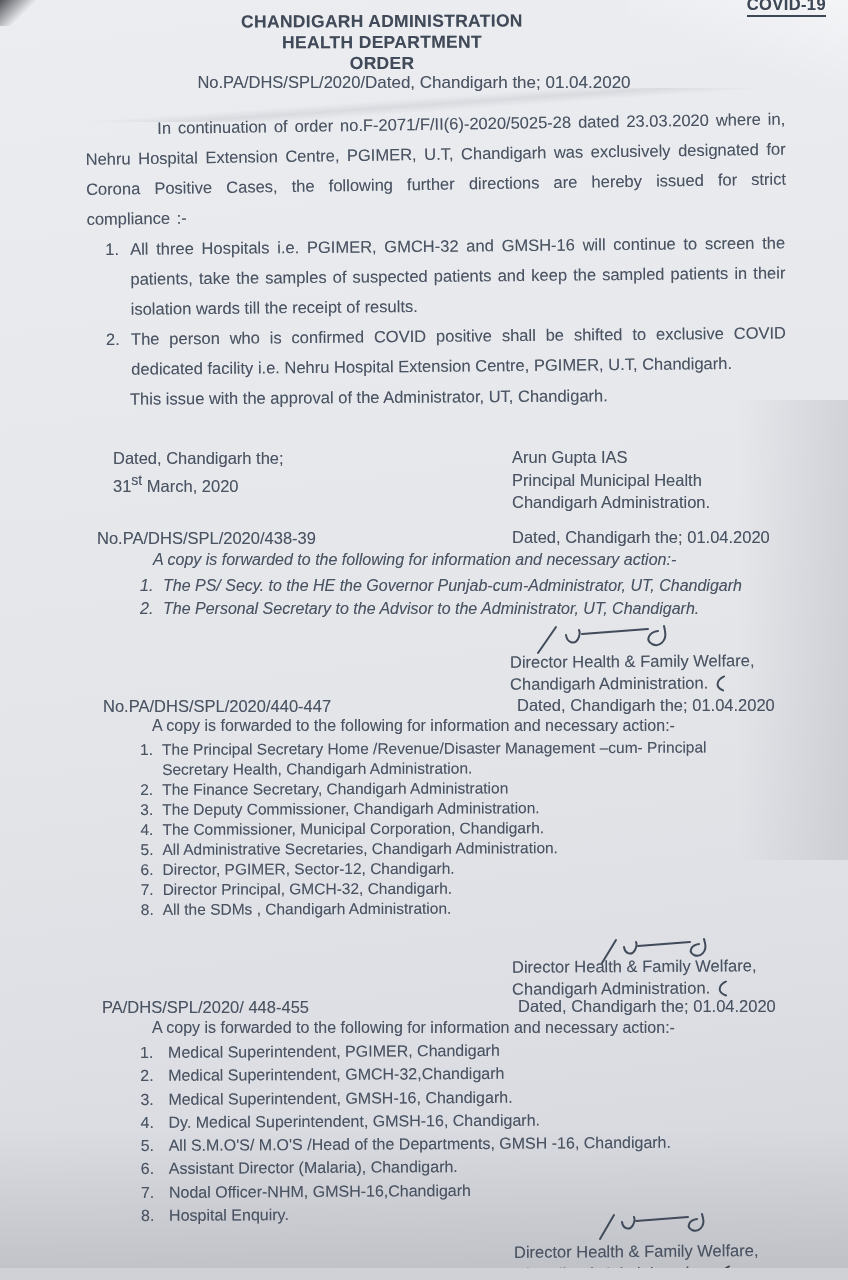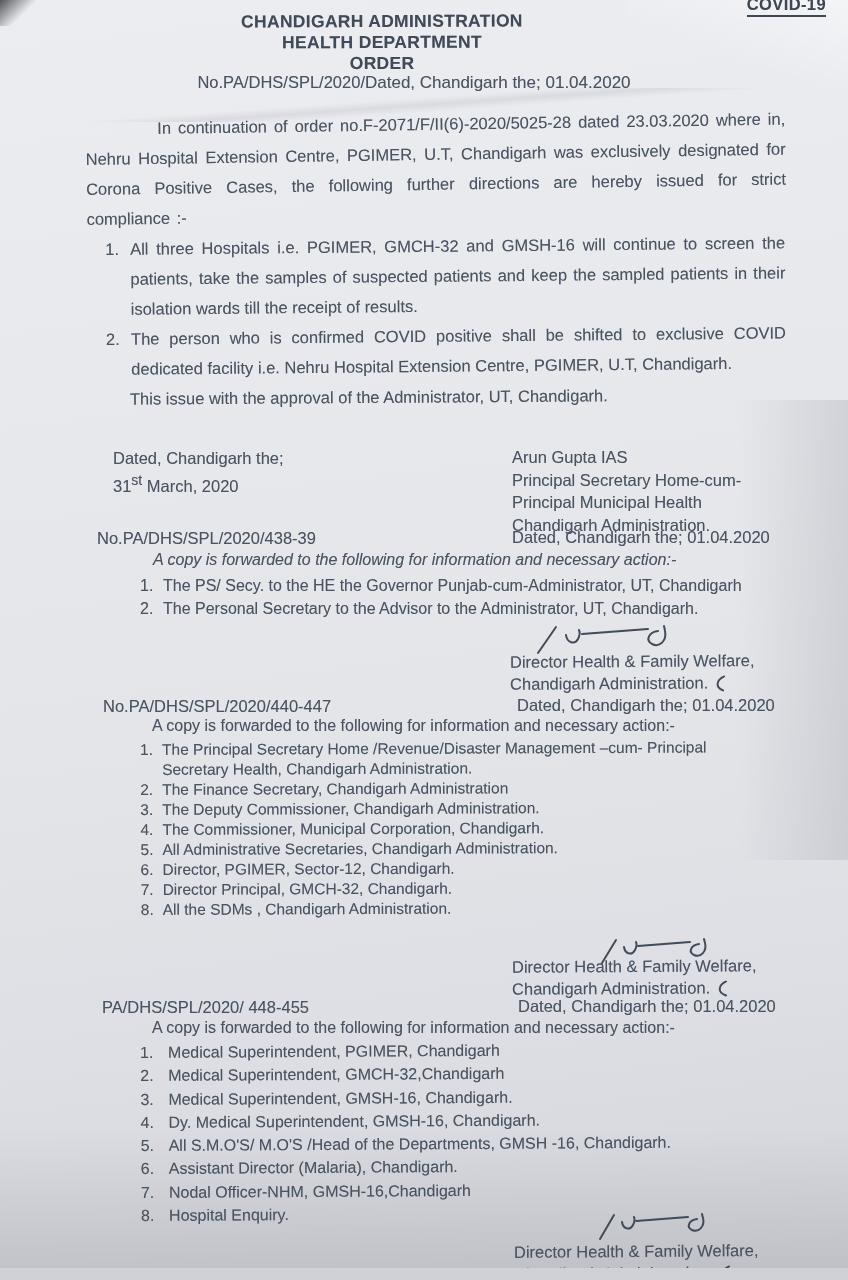--- a/index.html
+++ b/index.html
@@ -47,21 +47,21 @@
   .issue-date{top:447px;left:113px;font-size:16.5px;line-height:22px;}
   sup{font-size:14px;vertical-align:super;}
   .signatory-main{top:446px;left:512px;font-size:16.5px;line-height:22.5px;}
 
   .ref-left{font-size:16.5px;}
   .date-col{font-size:16.5px;}
   .refrow2-ref{top:529px;left:97px;text-align:center;}
   .refrow2-date{top:528px;left:512px;}
   .copy1{top:551px;left:153px;font-size:16px;font-style:italic;}
   .endorse1{top:574px;left:140px;width:660px;font-size:16px;line-height:23px;}
-  .endorse1 li{padding-left:23px;}
+  .endorse1 li{padding-left:23px;font-style:italic;}
 
   .sig-svg{stroke:#414b5a;stroke-width:2;fill:none;stroke-linecap:round;}
   .sig1{top:622px;left:528px;}
   .director1{top:650px;left:510px;font-size:16.5px;line-height:22px;transform:rotate(-0.4deg);}
   .hook{display:inline-block;vertical-align:middle;margin-left:4px;}
 
   .refrow3-ref{top:697px;left:103px;text-align:right;}
   .refrow3-date{top:696px;left:517px;}
   .copy2{top:717px;left:152px;font-size:16px;}
   .endorse2{top:740px;left:140px;width:588px;font-size:15.5px;line-height:20px;
@@ -112,21 +112,20 @@
   </ol>
   <p class="abs approval" style="margin:0;">This issue with  the approval of the Administrator, UT, Chandigarh.</p>
 
   <div class="abs issue-date">
     <div>Dated, Chandigarh the;</div>
     <div><span>31</span><sup>st</sup><span> March, 2020</span></div>
   </div>
 
   <div class="abs signatory-main">
     <div>Arun Gupta IAS</div>
-    <div>Principal Secretary Home-cum-</div>
     <div>Principal Municipal Health</div>
     <div>Chandigarh  Administration.</div>
   </div>
 
   <div class="abs ref-left refrow2-ref">No.PA/DHS/SPL/2020/438-39</div>
   <div class="abs date-col refrow2-date">Dated, Chandigarh the; 01.04.2020</div>
   <div class="abs copy1">A copy is forwarded to the following for information and necessary action:-</div>
   <ol class="abs endorse1">
     <li>The PS/ Secy. to the HE the Governor Punjab-cum-Administrator, UT, Chandigarh</li>
     <li>The Personal Secretary to the Advisor to the Administrator, UT, Chandigarh.</li>

